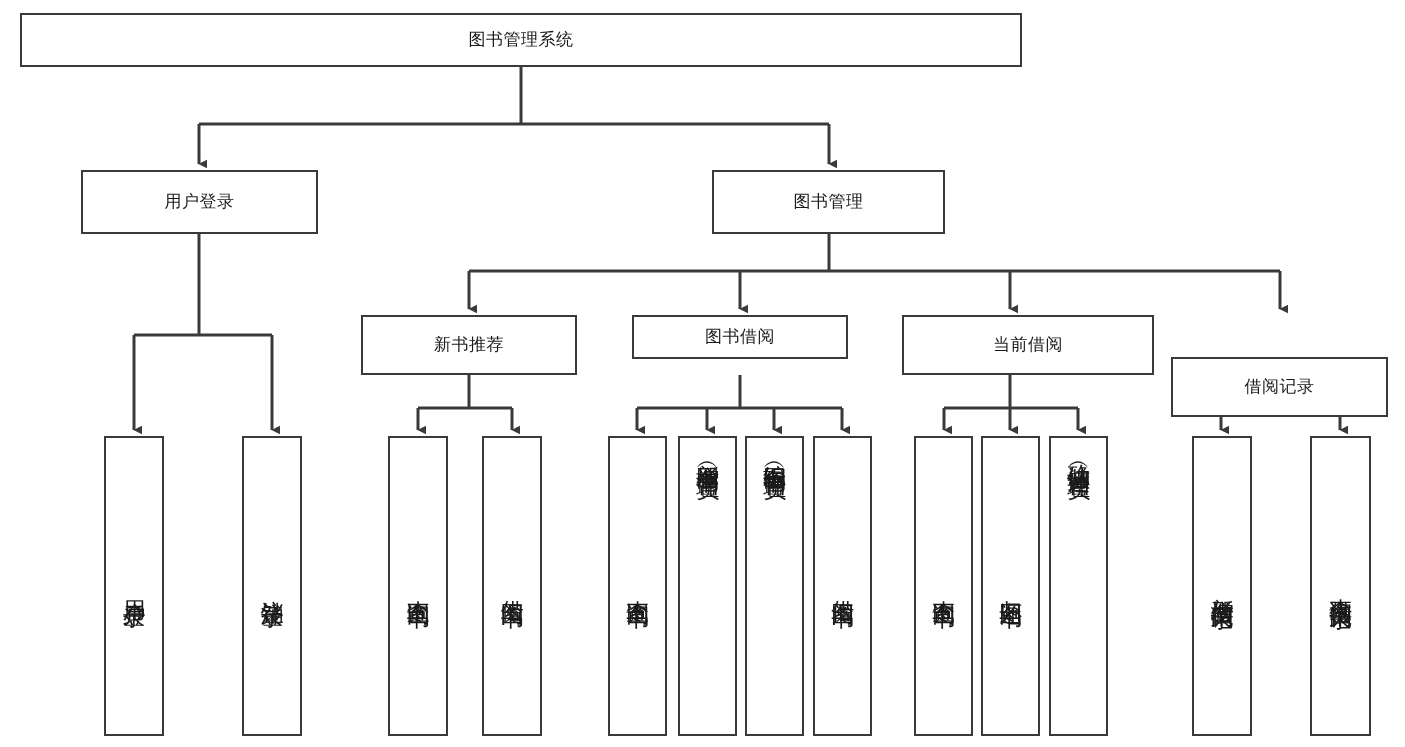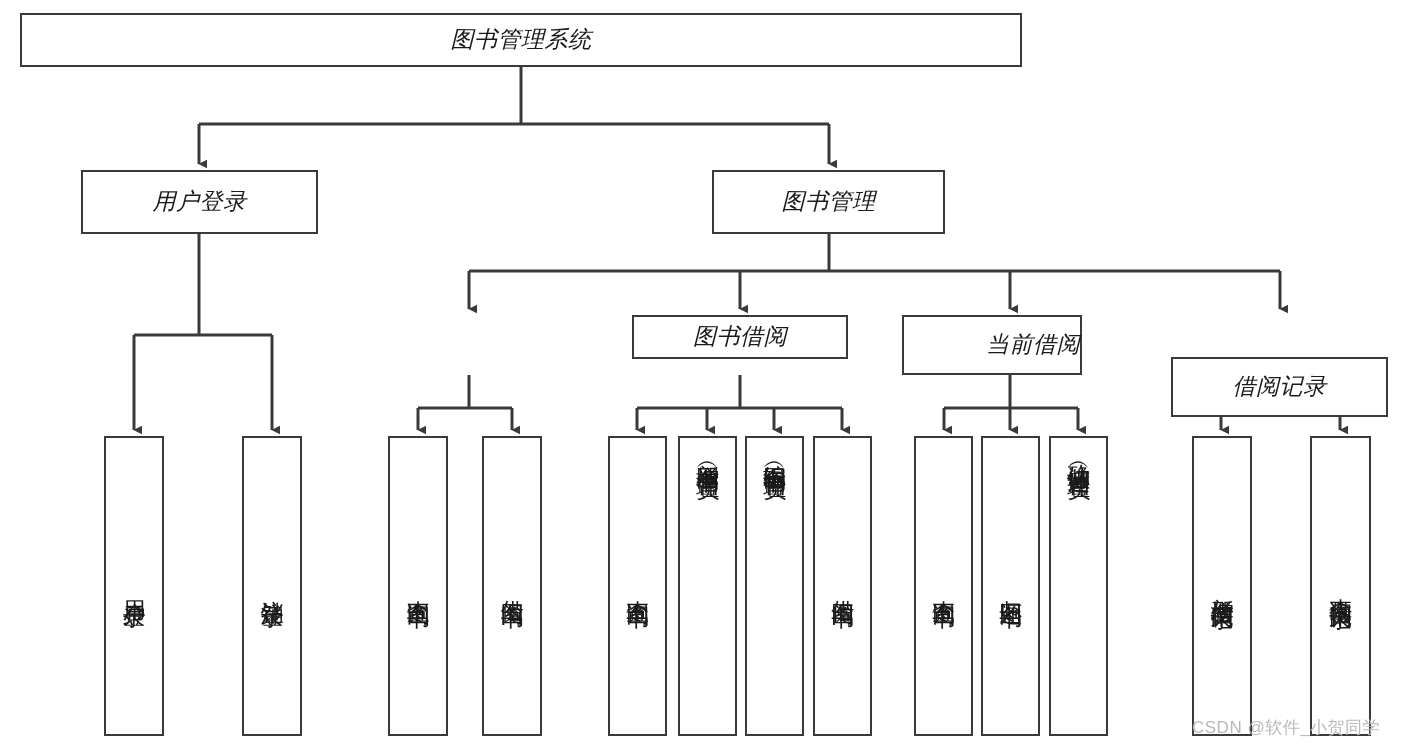--- a/index.html
+++ b/index.html
@@ -35,23 +35,22 @@
     justify-content: center;
     color: #1a1a1a;
   }
   .node .label {
     display: block;
     text-align: center;
     line-height: 1.18;
     letter-spacing: 0.5px;
   }
   .node.horizontal .label {
-    font-size: 23px;
+    font-size: 17px;
     writing-mode: horizontal-tb;
-    font-style: italic;
   }
   .node.vertical {
     align-items: flex-start;
     padding-top: 8px;
   }
   .node.vertical .label {
     writing-mode: vertical-rl;
     text-orientation: upright;
     font-size: 23px;
     line-height: 1.1;
@@ -128,24 +127,27 @@
     <span class="label">图书管理系统</span>
   </div>
 
   <div class="node horizontal" style="left:81px; top:170px; width:237px; height:64px;">
     <span class="label">用户登录</span>
   </div>
   <div class="node horizontal" style="left:712px; top:170px; width:233px; height:64px;">
     <span class="label">图书管理</span>
   </div>
 
+  <div class="node horizontal" style="left:361px; top:315px; width:216px; height:60px;">
+    <span class="label">新书推荐</span>
+  </div>
   <div class="node horizontal" style="left:632px; top:315px; width:216px; height:44px;">
     <span class="label">图书借阅</span>
   </div>
-  <div class="node horizontal" style="left:902px; top:315px; width:180px; height:60px;justify-content:flex-end;">
+  <div class="node horizontal" style="left:902px; top:315px; width:252px; height:60px;">
     <span class="label">当前借阅</span>
   </div>
   <div class="node horizontal" style="left:1171px; top:315px; width:217px; height:60px;margin-top:42px;">
     <span class="label">借阅记录</span>
   </div>
 
   <div class="node vertical centered" style="left:104px; top:436px; width:60px; height:300px;">
     <span class="label">用户登录</span>
   </div>
   <div class="node vertical centered" style="left:242px; top:436px; width:60px; height:300px;">
@@ -178,15 +180,14 @@
   <div class="node vertical" style="left:1049px; top:436px; width:59px; height:300px;">
     <span class="label">确认归还（管理员）</span>
   </div>
   <div class="node vertical centered" style="left:1192px; top:436px; width:60px; height:300px;">
     <span class="label">新增借阅记录</span>
   </div>
   <div class="node vertical centered" style="left:1310px; top:436px; width:61px; height:300px;">
     <span class="label">查询借阅记录</span>
   </div>
 
-  <div class="watermark" style="left:1192px; top:716px;">CSDN @软件_小贺同学</div>
 
 </div>
 
 </body></html>

